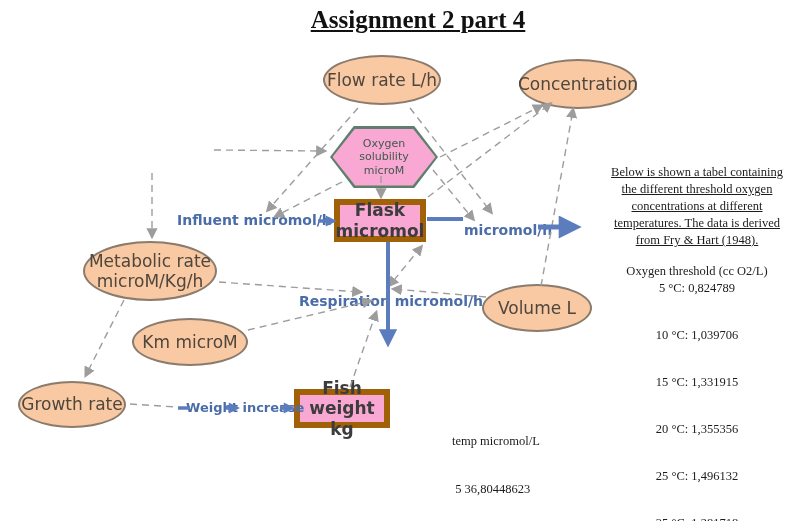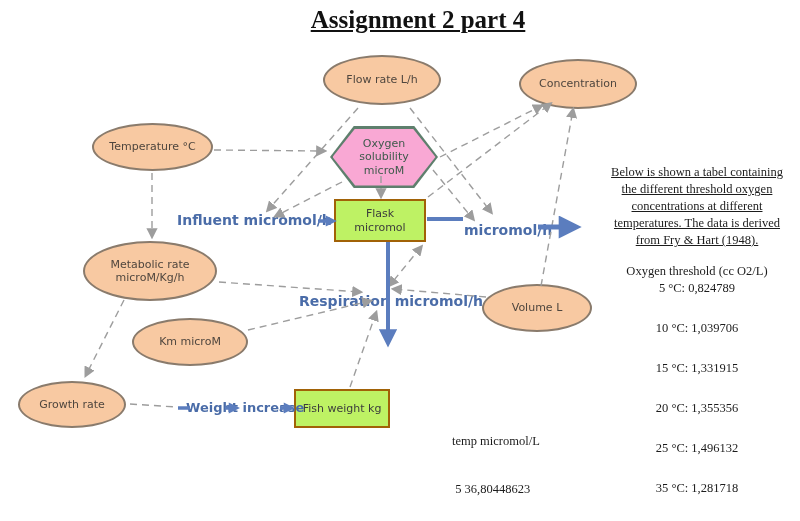--- a/index.html
+++ b/index.html
@@ -10,28 +10,28 @@
   .title {
     position:absolute; left:18px; top:6px; width:100%;
     text-align:center; font-family:"Liberation Serif", serif;
     font-size:25px; font-weight:bold; color:#111;
   }
   .title span { text-decoration:underline; }
 
   
   .node {
     position:absolute; display:flex; align-items:center; justify-content:center;
-    text-align:center; color:#4f463e; font-size:11px; line-height:1.2;
+    text-align:center; color:#4f463e; font-size:17px; line-height:1.2;
     white-space:pre-line; z-index:5; box-sizing:border-box;
   }
   .ellipse {
     background:#f8c9a2; border:2px solid #8a7b6c; border-radius:50%;
   }
   .stock {
-    background:#bef264; border:2px solid #a16207; color:#3c3c3c;
+    background:#f9a8d4; border:6px solid #a16207; color:#3c3c3c;font-weight:bold;
   }
   .hex-outer {
     position:absolute; z-index:5;
     clip-path:polygon(0% 50%, 22% 0%, 78% 0%, 100% 50%, 78% 100%, 22% 100%);
     background:#5e7f6d; display:flex; align-items:center; justify-content:center;
   }
   .hex-inner {
     clip-path:polygon(0% 50%, 22% 0%, 78% 0%, 100% 50%, 78% 100%, 22% 100%);
     background:#f9a8d4; width:calc(100% - 5px); height:calc(100% - 5px);
     display:flex; align-items:center; justify-content:center;
@@ -44,42 +44,41 @@
   .flow-label.small { font-size:13px; }
 
   
   .side-note {
     position:absolute; left:598px; top:164px; width:198px;
     font-family:"Liberation Serif", serif; font-size:12.5px; color:#1c1c1c;
     text-align:center; line-height:17px; z-index:4;
   }
   .side-note .para div { text-decoration:underline; }
   .side-note .threshold-title { margin-top:14px; }
-  .side-note .threshold + .threshold { margin-top:23px;font-family:Liberation Serif, serif; }
+  .side-note .threshold + .threshold { margin-top:30px;font-family:Liberation Serif, serif; }
 
   .temp-table {
     position:absolute; left:452px; top:401px; width:170px;
     font-family:"Liberation Serif", serif; font-size:12.5px; color:#1c1c1c;
     line-height:16px; white-space:pre; z-index:4;
   }
 
   svg.overlay { position:absolute; left:0; top:0; z-index:10; pointer-events:none; }
   .conn { fill:none; stroke:#9d9d9d; stroke-width:1.4; stroke-dasharray:7 5; }
   .bflow { fill:none; stroke:#5b7dbe; }
 </style>
 </head>
 <body>
 
 <div id="stage">
 
   <div class="title"><span>Assignment 2 part 4</span></div>
 
   <div class="node ellipse" style="left:323px; top:55px;  width:118px; height:50px;">Flow rate L/h</div>
   <div class="node ellipse" style="left:519px; top:59px;  width:118px; height:50px;">Concentration</div>
-  <div class="node ellipse" style="left:92px;  top:123px; width:121px; height:48px;">Temperature °C</div>
   <div class="node ellipse" style="left:83px;  top:241px; width:134px; height:60px;">Metabolic rate
 microM/Kg/h</div>
   <div class="node ellipse" style="left:482px; top:284px; width:110px; height:48px;">Volume L</div>
   <div class="node ellipse" style="left:132px; top:318px; width:116px; height:48px;">Km microM</div>
   <div class="node ellipse" style="left:18px;  top:381px; width:108px; height:47px;">Growth rate</div>
 
   <div class="hex-outer" style="left:330px; top:126px; width:108px; height:62px;">
     <div class="hex-inner">Oxygen
 solubility
 microM</div>

